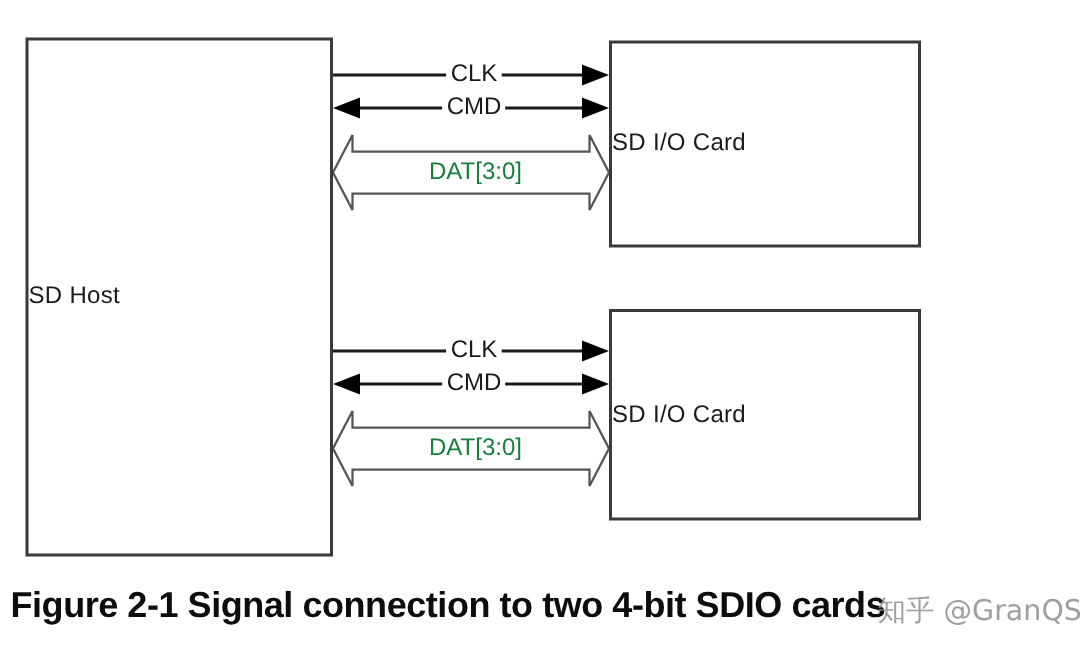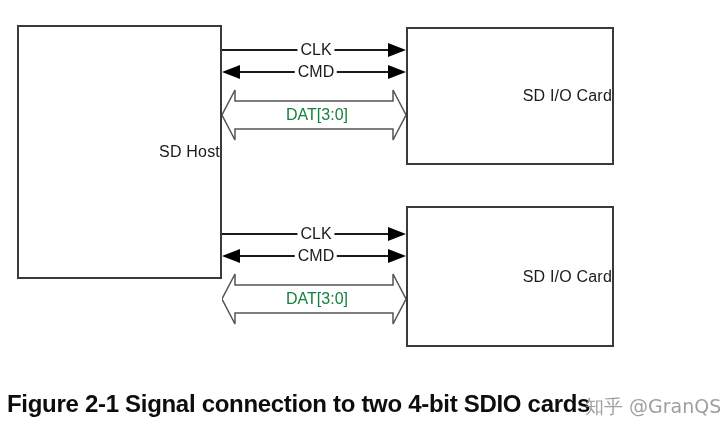--- a/index.html
+++ b/index.html
@@ -11,21 +11,21 @@
     background: #ffffff;
     overflow: hidden;
   }
   .box {
     position: absolute;
     box-sizing: border-box;
     border: 2px solid #3a3a3a;
     background: #ffffff;
     display: flex;
     align-items: center;
-    justify-content: flex-end;
+    justify-content: flex-start;
   }
   .box-label {
     font-size: 16px;
     color: #1a1a1a;
     letter-spacing: 0.2px;
   }
   .sig-group { position: absolute; left: 0; width: 0; height: 0; overflow: visible; }
   .sig-line {
     position: absolute;
     height: 2px;
@@ -87,21 +87,21 @@
     white-space: nowrap;
     z-index: 3;
     font-family: "DejaVu Sans", "Liberation Sans", sans-serif;
   }
 </style>
 </head>
 <body>
 
 <div id="canvas">
 
-  <div class="box" style="left:17px; top:25px; width:205px; height:254px;">
+  <div class="box" style="left:17px; top:25px; width:205px; height:346px;">
     <span class="box-label">SD Host</span>
   </div>
 
   <div class="box" style="left:406px; top:27px; width:208px; height:138px;">
     <span class="box-label">SD I/O Card</span>
   </div>
 
   <div class="box" style="left:406px; top:206px; width:208px; height:141px;">
     <span class="box-label">SD I/O Card</span>
   </div>

